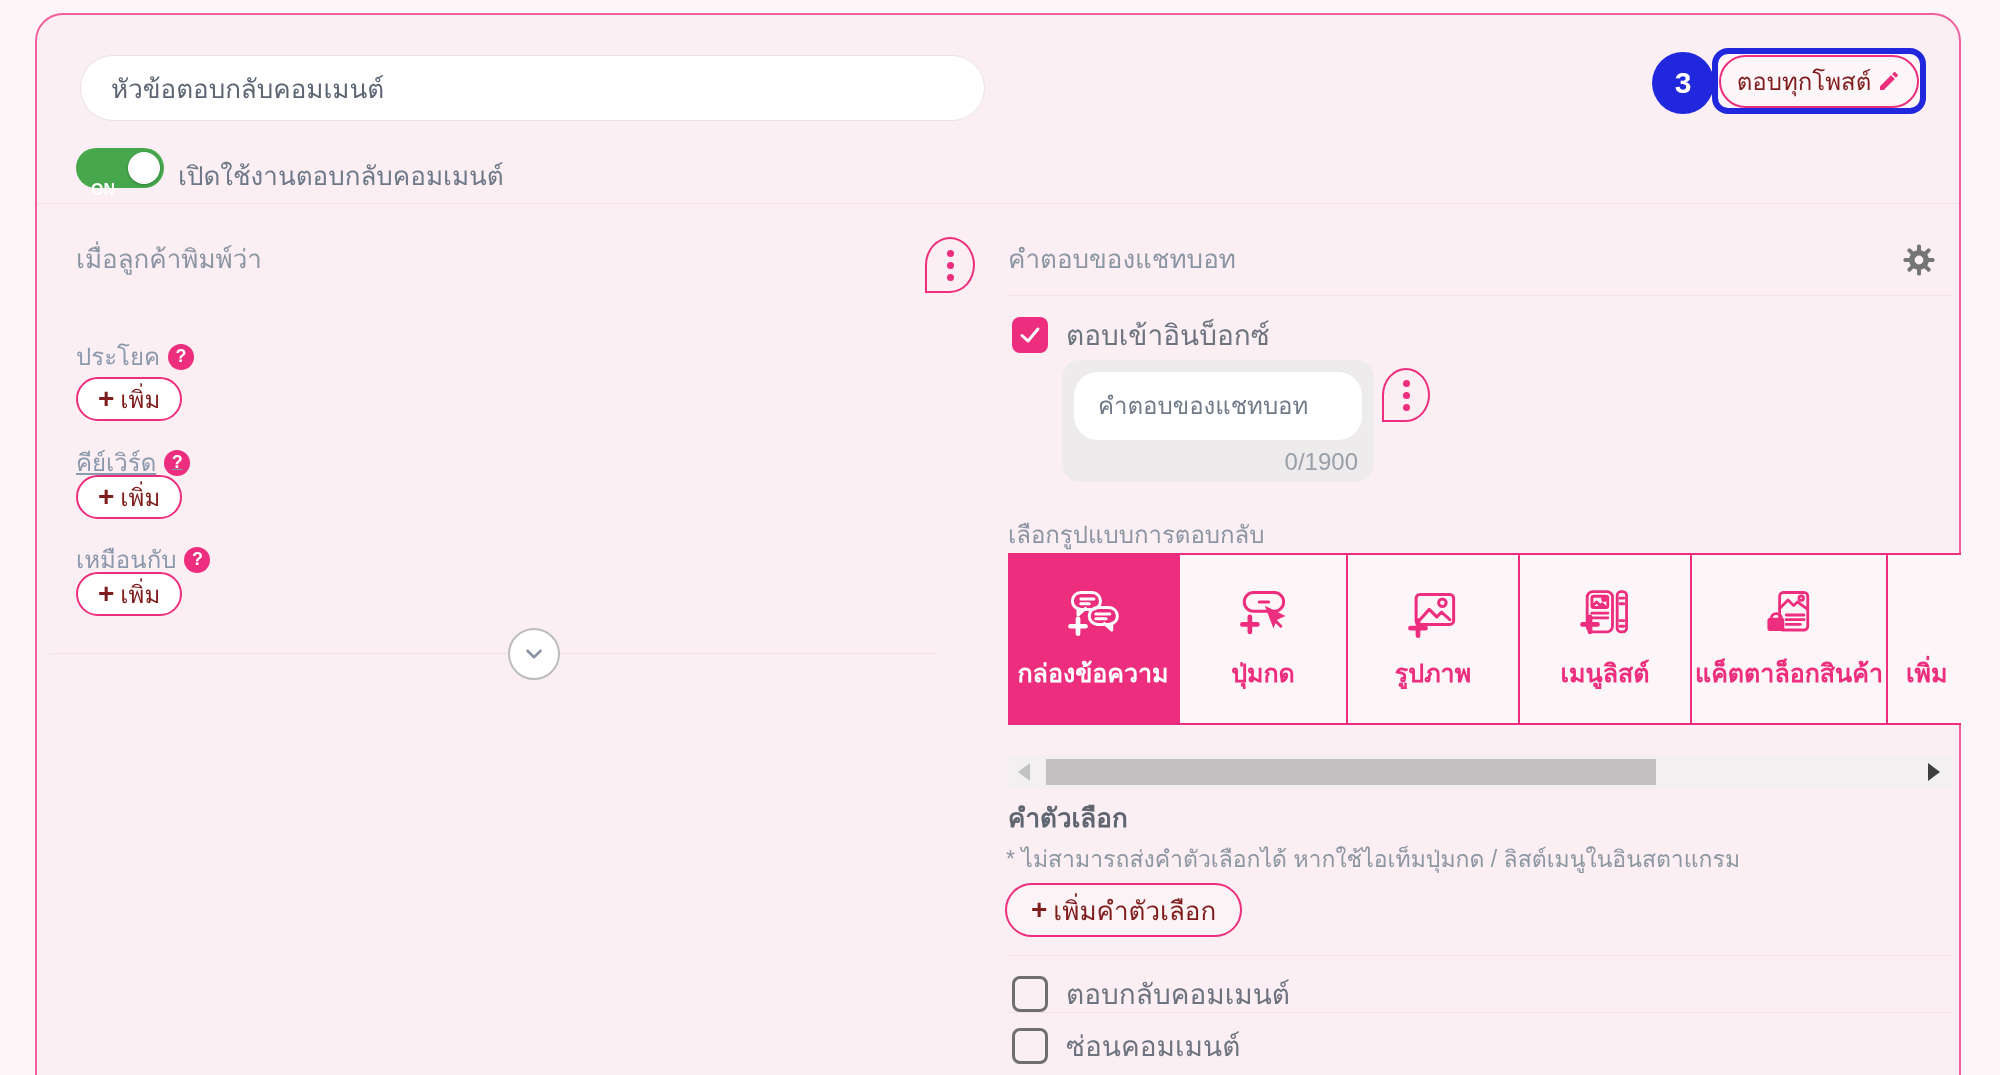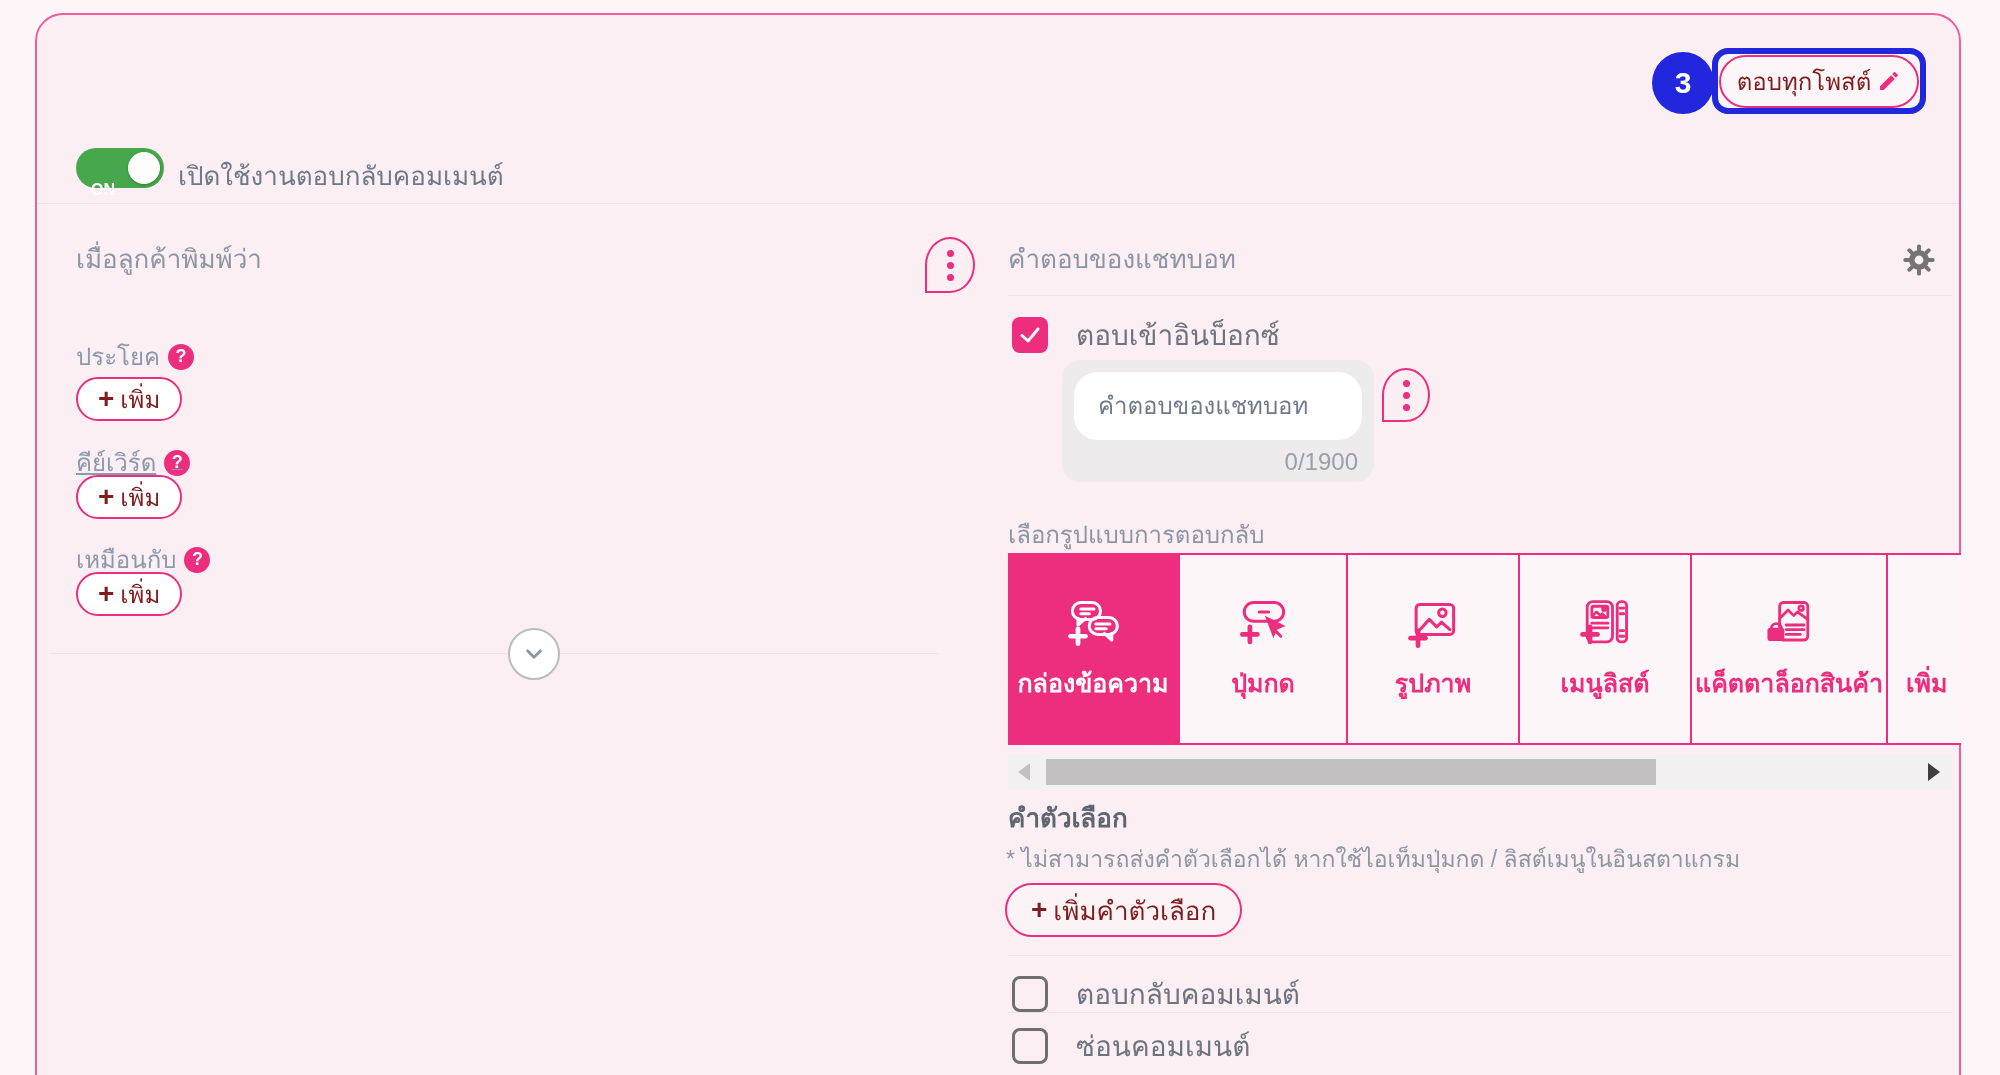--- a/index.html
+++ b/index.html
@@ -68,21 +68,21 @@
   .composer { left:1025px; top:345px; width:312px; height:122px; background:#eeebed;
     border-radius:18px; }
   .composer-input { position:absolute; left:12px; top:12px; width:288px; height:68px;
     border:none; border-radius:24px; background:#fff; padding:0 24px; font-size:24px;
     color:#5b6573; outline:none; font-family:"Liberation Sans", sans-serif; }
   .composer-input::placeholder { color:#707a88; opacity:1; }
   .char-count { position:absolute; right:16px; bottom:6px; font-size:24px; color:#9aa0a8; }
 
   .fmt-label { left:971px; top:500px; font-size:24px; color:#8b95a3; }
 
-  .tabstrip { left:971px; top:538px; width:953px; height:192px; display:flex;
+  .tabstrip { left:971px; top:538px; width:953px; height:172px; display:flex;
     border-top:2px solid #ed2d7d; border-bottom:2px solid #ed2d7d; overflow:hidden; }
   .tab { flex:0 0 auto; border-right:2px solid #ed2d7d; background:#fdf6f8; color:#ed2d7d;
     display:flex; flex-direction:column; align-items:center; justify-content:center;
     gap:8px; cursor:pointer; }
   .tab.active { background:#ed2d7d; color:#fff; }
   .tab-label { font-size:25px; font-weight:bold; }
   .tab svg { width:60px; height:60px; }
   .tab.clipped { align-items:flex-start; padding-left:18px; border-right:none; }
   .tab.clipped .tab-icon-spacer { height:60px; }
 
@@ -95,27 +95,28 @@
   .arrow-right { width:0; height:0; border-top:9px solid transparent;
     border-bottom:9px solid transparent; border-left:12px solid #3f3f3f;
     margin-left:auto; margin-right:12px; cursor:pointer; }
 
   .opt-title { left:971px; top:782px; font-size:26px; color:#5f6672; font-weight:bold; }
   .opt-note { left:969px; top:826px; font-size:23px; color:#8d97a3; }
   .add-opt-btn { left:968px; top:868px; height:54px; padding:0 24px; font-size:26px;
     background:#fcf3f6; }
 
   .gear-svg { cursor:pointer; }
-  .chk-row { display:flex; align-items:center; gap:28px; }
+  .chk-row { display:flex; align-items:center; gap:18px; }
 </style>
 </head>
 <body>
 
 <div class="card">
 
+  <input class="abs title-input" value="หัวข้อตอบกลับคอมเมนต์" style="">
 
   <div class="abs annot-badge">3</div>
   <div class="abs annot-box">
     <button class="pill-btn reply-all">
       <span>ตอบทุกโพสต์</span>
       <svg width="24" height="24" viewBox="0 0 24 24">
         <path fill="#ed2d7d" d="M3 17.25V21h3.75L17.8 9.94l-3.75-3.75L3 17.25zM20.7 7.04c.39-.39.39-1.02 0-1.41l-2.34-2.34a.996.996 0 0 0-1.41 0l-1.83 1.83 3.75 3.75 1.83-1.83z"></path>
       </svg>
     </button>
   </div>

